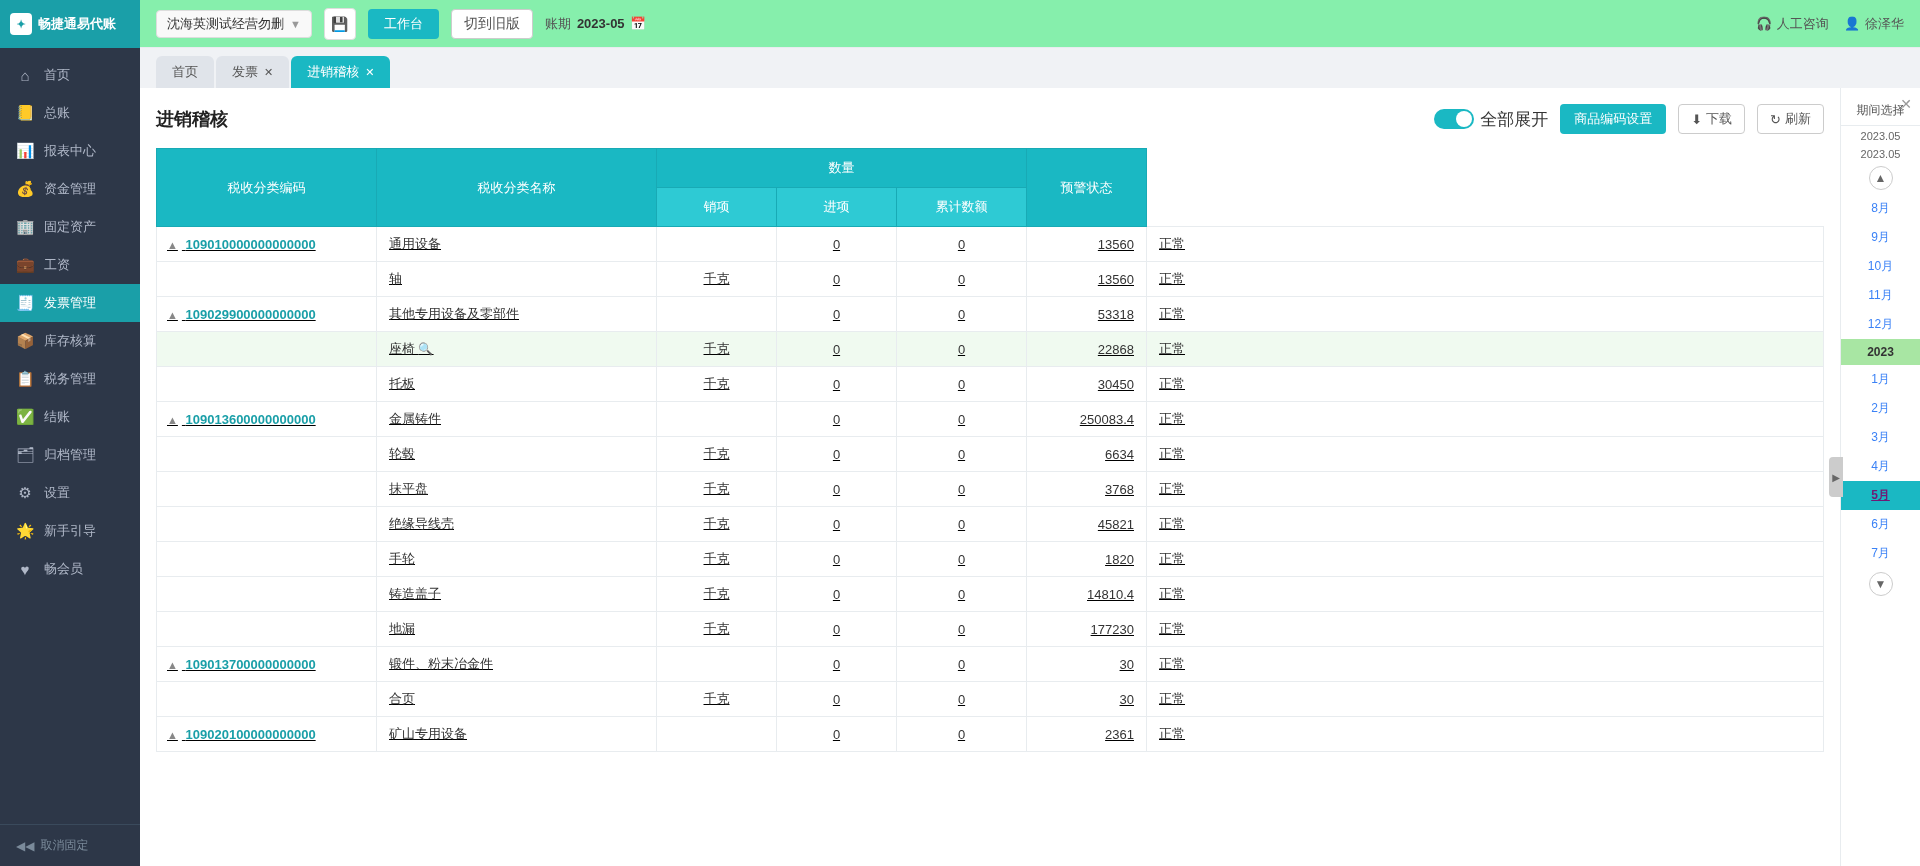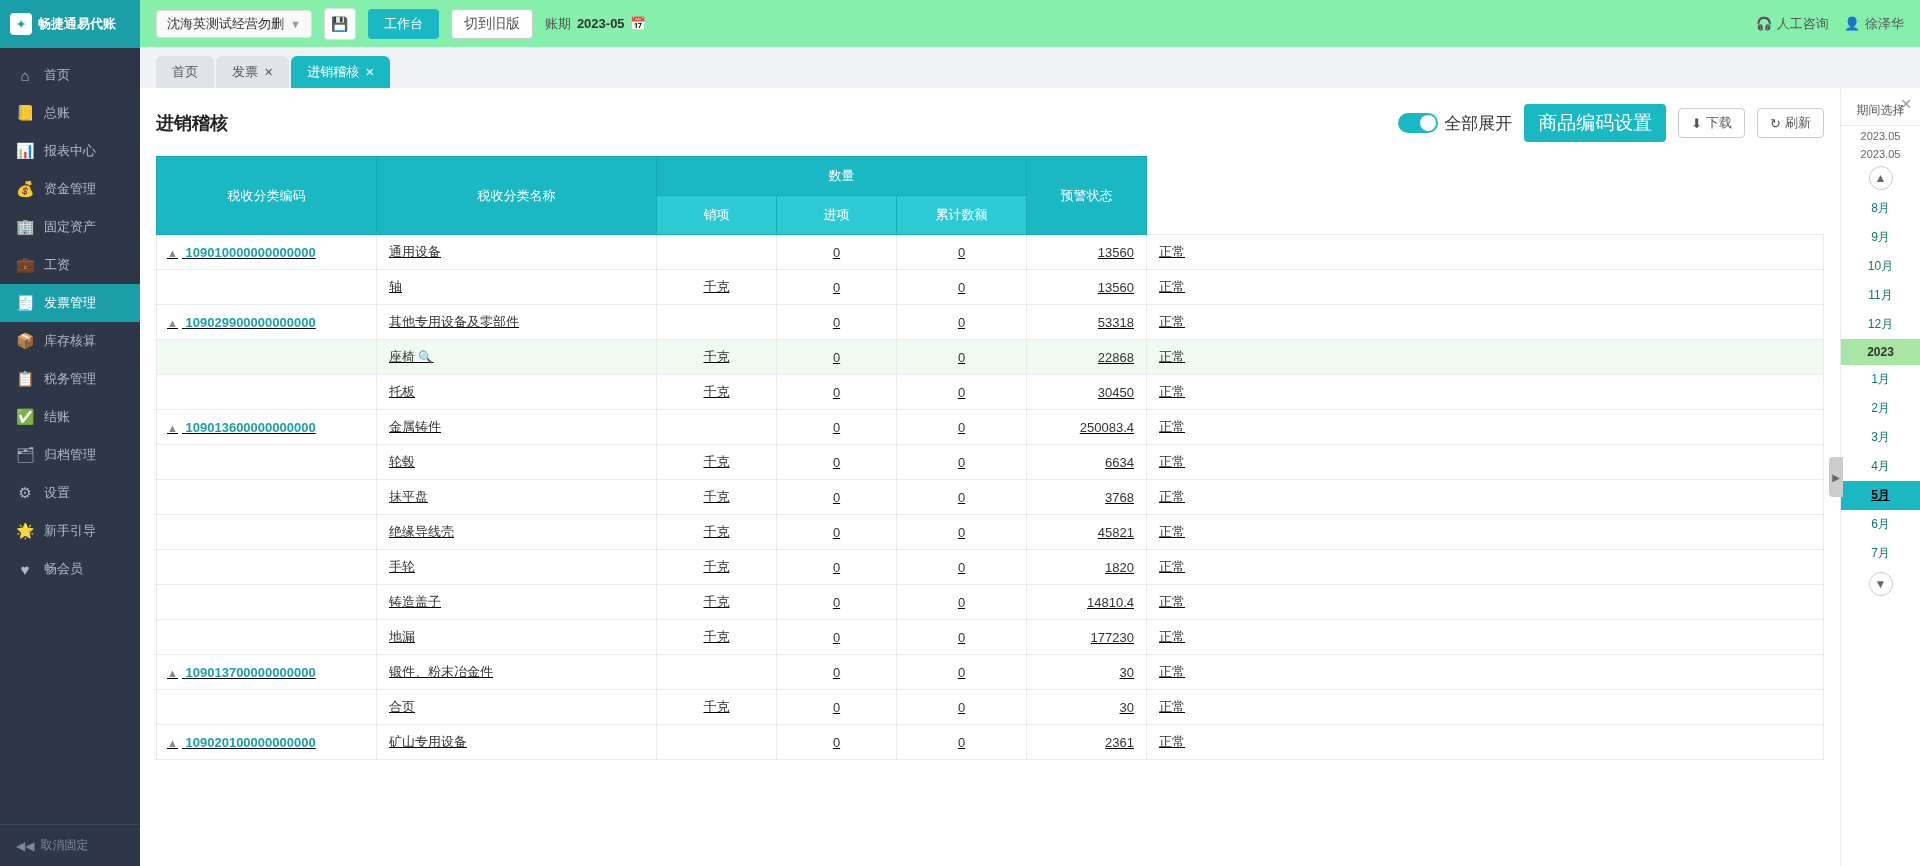--- a/index.html
+++ b/index.html
@@ -197,21 +197,21 @@
       border-radius: 50%;
       position: absolute;
       top: 2px; right: 2px;
     }
     .btn-product-code {
       background: #1ab8c3;
       color: white;
       border: none;
       border-radius: 4px;
       padding: 6px 14px;
-      font-size: 19px;
+      font-size: 13px;
       cursor: pointer;
     }
     .btn-download {
       border: 1px solid #ccc;
       background: white;
       border-radius: 4px;
       padding: 5px 12px;
       font-size: 13px;
       cursor: pointer;
       color: #555;
@@ -271,34 +271,34 @@
     .right-panel-header {
       font-size: 12px;
       color: #555;
       padding: 6px 8px;
       text-align: center;
       border-bottom: 1px solid #e8ecef;
       width: 100%;
     }
     .period-item {
       font-size: 12px;
-      color: #0f766e;
+      color: #3b82f6;
       padding: 6px 0;
       cursor: pointer;
       width: 100%;
       text-align: center;
     }
     .period-item.active-year {
       background: #a8e6a3;
       color: #333;
       font-weight: bold;
     }
     .period-item.active-month {
       background: #1ab8c3;
-      color: #000000;
+      color: #701a75;
       font-weight: bold;
       text-decoration: underline;
     }
     .scroll-btn {
       width: 24px; height: 24px;
       border-radius: 50%;
       border: 1px solid #ccc;
       background: white;
       cursor: pointer;
       display: flex; align-items: center; justify-content: center;

